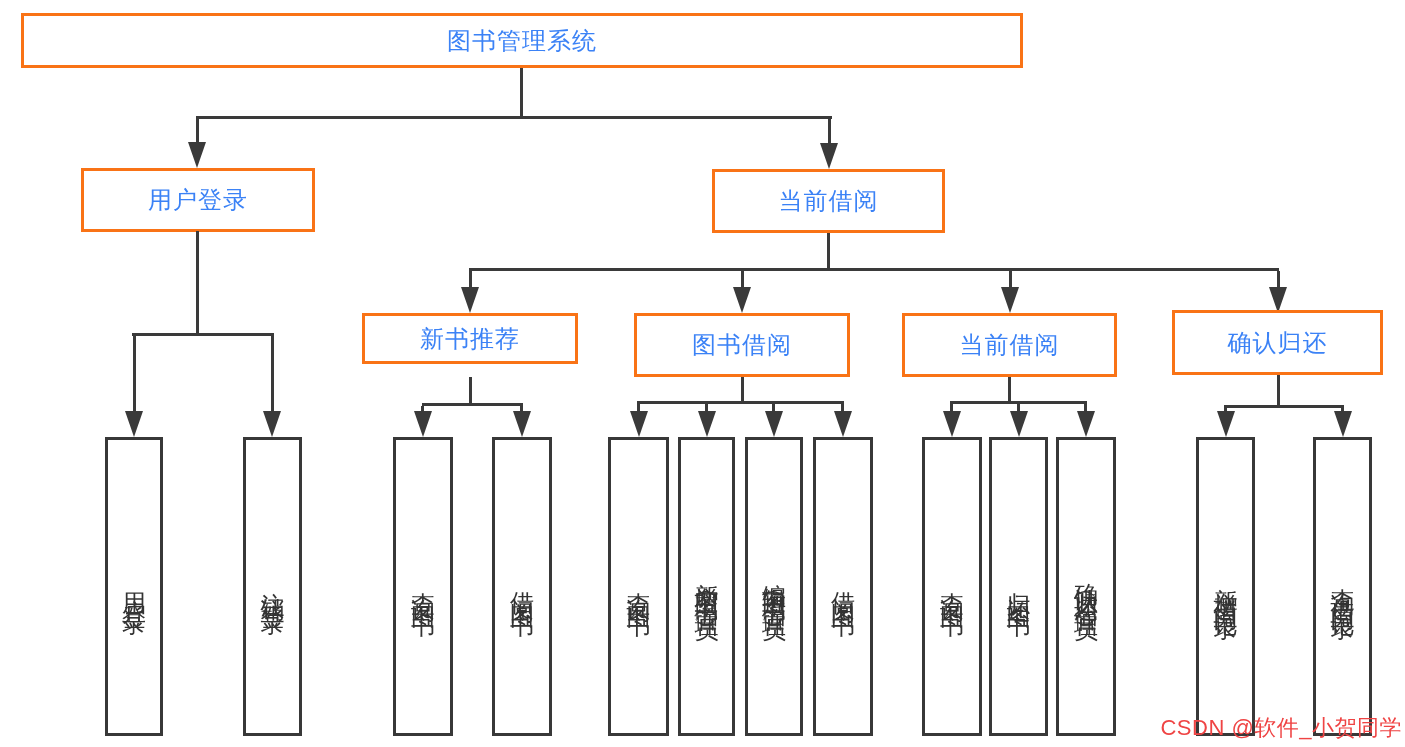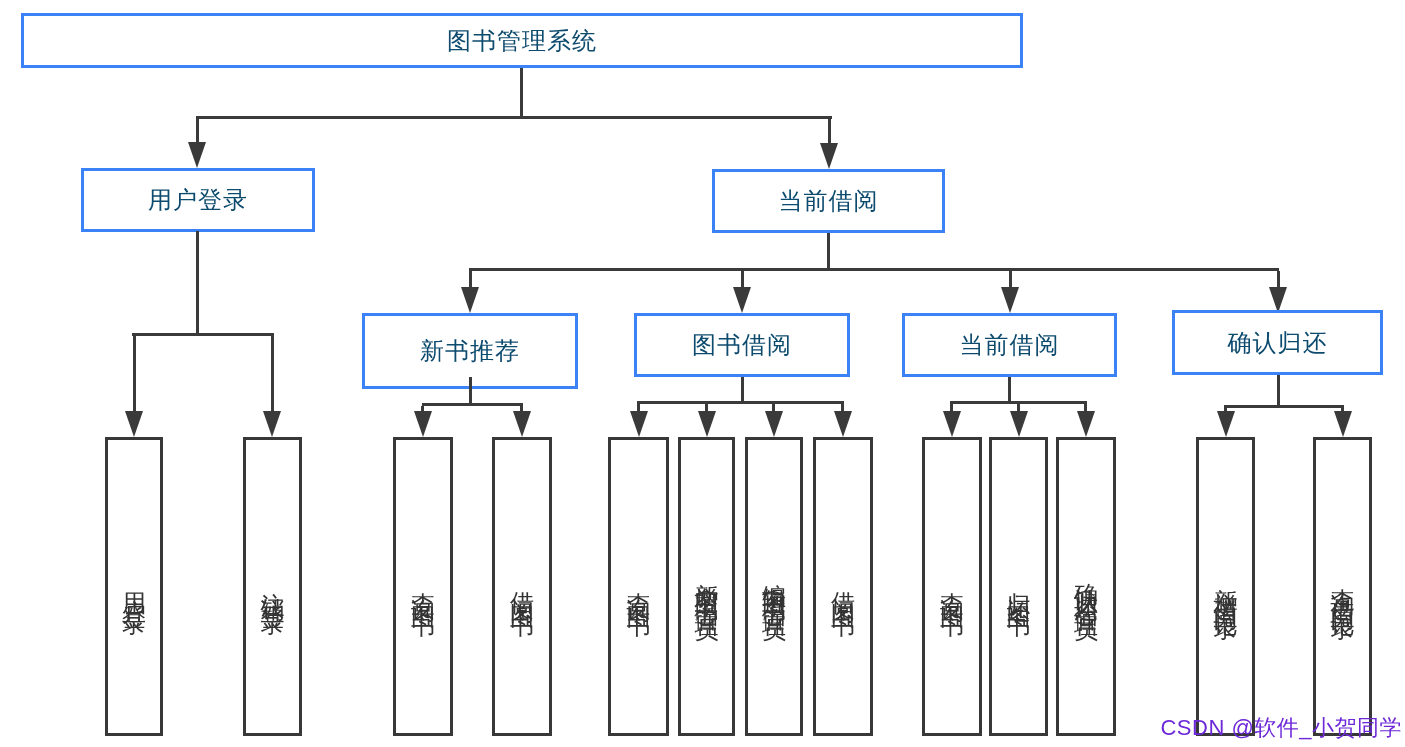--- a/index.html
+++ b/index.html
@@ -3,22 +3,22 @@
 <meta charset="utf-8">
 <style>
   html,body{margin:0;padding:0;background:#ffffff;}
   .canvas{
     position:relative;width:1405px;height:747px;background:#ffffff;overflow:hidden;
     font-family:"Liberation Serif","DejaVu Serif",serif;
   }
   
   .hbox{
     position:absolute;box-sizing:border-box;background:#ffffff;
-    border:3px solid #3b82f6;display:flex;align-items:center;justify-content:center;
-    font-size:24px;color:#0c4a6e;letter-spacing:1px;white-space:nowrap;
+    border:3px solid #f97316;display:flex;align-items:center;justify-content:center;
+    font-size:24px;color:#3b82f6;letter-spacing:1px;white-space:nowrap;
   }
   
   .vbox{
     position:absolute;box-sizing:border-box;background:#ffffff;
     border:3px solid #383838;display:flex;align-items:center;justify-content:center;
   }
   .vbox span{
     writing-mode:vertical-rl;text-orientation:mixed;
     font-size:24px;color:#333333;letter-spacing:7px;line-height:1;white-space:nowrap;
   }
@@ -26,21 +26,21 @@
   .ln{position:absolute;background:#3a3a3a;}
   
   .tri{
     position:absolute;width:0;height:0;
     border-left:9px solid transparent;border-right:9px solid transparent;
     border-top:26px solid #3a3a3a;
   }
   .watermark{
     position:absolute;right:3px;bottom:4px;z-index:9;
     font-family:"Liberation Sans","DejaVu Sans",sans-serif;
-    font-size:22px;color:#6d28d9;letter-spacing:0.5px;white-space:nowrap;
+    font-size:22px;color:#ef4444;letter-spacing:0.5px;white-space:nowrap;
   }
 </style>
 </head>
 <body>
 
 <div class="canvas">
 
   <div class="hbox" style="left:21px;top:13px;width:1002px;height:55px;">图书管理系统</div>
 
   <div class="ln" style="left:520px;top:68px;width:3px;height:51px;"></div>
@@ -64,21 +64,21 @@
   <div class="ln" style="left:469px;top:268px;width:810px;height:3px;"></div>
   <div class="ln" style="left:469px;top:271px;width:3px;height:19px;"></div>
   <div class="tri" style="left:461px;top:287px;"></div>
   <div class="ln" style="left:741px;top:271px;width:3px;height:19px;"></div>
   <div class="tri" style="left:733px;top:287px;"></div>
   <div class="ln" style="left:1009px;top:271px;width:3px;height:19px;"></div>
   <div class="tri" style="left:1001px;top:287px;"></div>
   <div class="ln" style="left:1277px;top:271px;width:3px;height:19px;"></div>
   <div class="tri" style="left:1269px;top:287px;"></div>
 
-  <div class="hbox" style="left:362px;top:313px;width:216px;height:76px;">新书推荐</div>
+  <div class="hbox" style="left:362px;top:313px;width:216px;height:51px;">新书推荐</div>
   <div class="hbox" style="left:634px;top:313px;width:216px;height:64px;">图书借阅</div>
   <div class="hbox" style="left:902px;top:313px;width:215px;height:64px;">当前借阅</div>
   <div class="hbox" style="left:1172px;top:310px;width:211px;height:65px;">确认归还</div>
 
   <div class="ln" style="left:469px;top:377px;width:3px;height:28px;"></div>
   <div class="ln" style="left:422px;top:403px;width:101px;height:3px;"></div>
   <div class="ln" style="left:421px;top:406px;width:3px;height:8px;"></div>
   <div class="tri" style="left:414px;top:411px;"></div>
   <div class="ln" style="left:520px;top:406px;width:3px;height:8px;"></div>
   <div class="tri" style="left:513px;top:411px;"></div>

